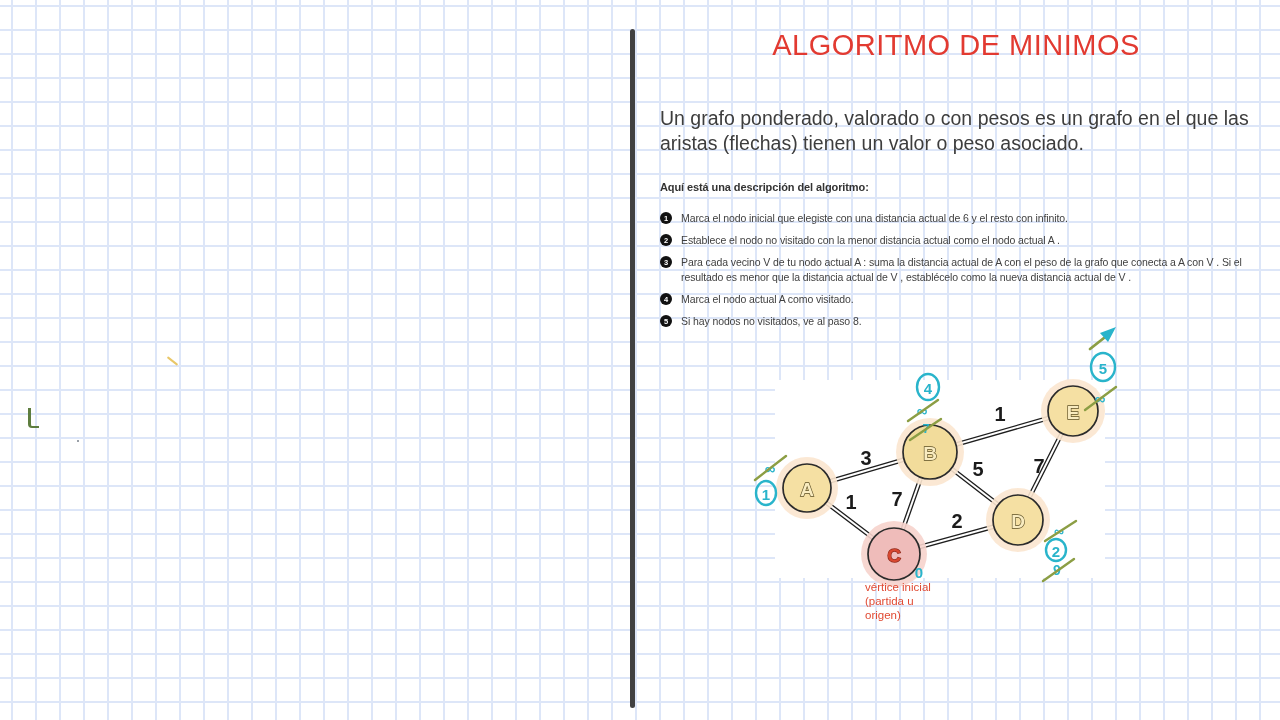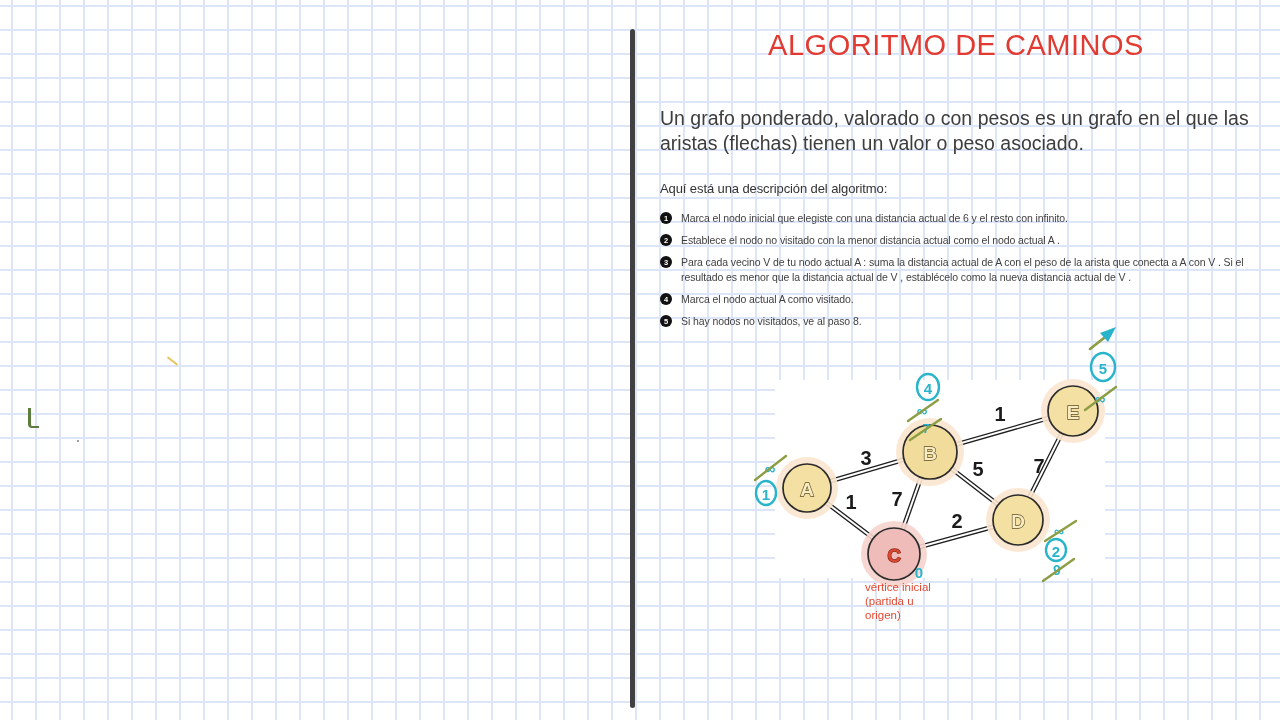--- a/index.html
+++ b/index.html
@@ -20,21 +20,21 @@
   .title-block{
     position:absolute;left:632px;top:28px;width:648px;text-align:center;
     color:#e23a31;font-size:29px;line-height:35px;letter-spacing:0.5px;font-weight:400;
   }
   .intro{
     position:absolute;left:660px;top:106px;width:624px;
     color:#3d3d3d;font-size:19.5px;line-height:25px;
   }
   .algo-heading{
     position:absolute;left:660px;top:181px;
-    color:#333;font-size:13px;font-weight:400;letter-spacing:-0.1px;
+    color:#333;font-size:11px;font-weight:700;letter-spacing:-0.1px;
   }
   .steps{
     position:absolute;left:660px;top:211px;width:618px;
     list-style:none;margin:0;padding:0;
   }
   .steps li{
     display:flex;align-items:flex-start;margin-bottom:7px;
     color:#3f3f3f;font-size:10.5px;line-height:15px;letter-spacing:-0.1px;
   }
   .badge{
@@ -55,39 +55,39 @@
   .stray-dot{
     position:absolute;left:77px;top:440px;width:2px;height:2px;background:#9aa0a8;
   }
 </style>
 </head>
 <body>
 
 <div class="divider"></div>
 
 <div class="title-block">
-  <div>ALGORITMO DE CAMINOS</div>
+  <div>ALGORITMO DE MINIMOS</div>
 </div>
 
 <div class="intro">Un grafo ponderado, valorado o con pesos es un grafo en el que las aristas (flechas) tienen un valor o peso asociado.</div>
 
 <div class="algo-heading">Aquí está una descripción del algoritmo:</div>
 
 <ul class="steps">
   <li>
     <span class="badge">1</span>
     <span>Marca el nodo inicial que elegiste con una distancia actual de 6 y el resto con infinito.</span>
   </li>
   <li>
     <span class="badge">2</span>
     <span>Establece el nodo no visitado con la menor distancia actual como el nodo actual A .</span>
   </li>
   <li>
     <span class="badge">3</span>
-    <span>Para cada vecino V de tu nodo actual A : suma la distancia actual de A con el peso de la arista que conecta a A con V . Si el resultado es menor que la distancia actual de V , establécelo como la nueva distancia actual de V .</span>
+    <span>Para cada vecino V de tu nodo actual A : suma la distancia actual de A con el peso de la grafo que conecta a A con V . Si el resultado es menor que la distancia actual de V , establécelo como la nueva distancia actual de V .</span>
   </li>
   <li>
     <span class="badge">4</span>
     <span>Marca el nodo actual A como visitado.</span>
   </li>
   <li>
     <span class="badge">5</span>
     <span>Si hay nodos no visitados, ve al paso 8.</span>
   </li>
 </ul>

